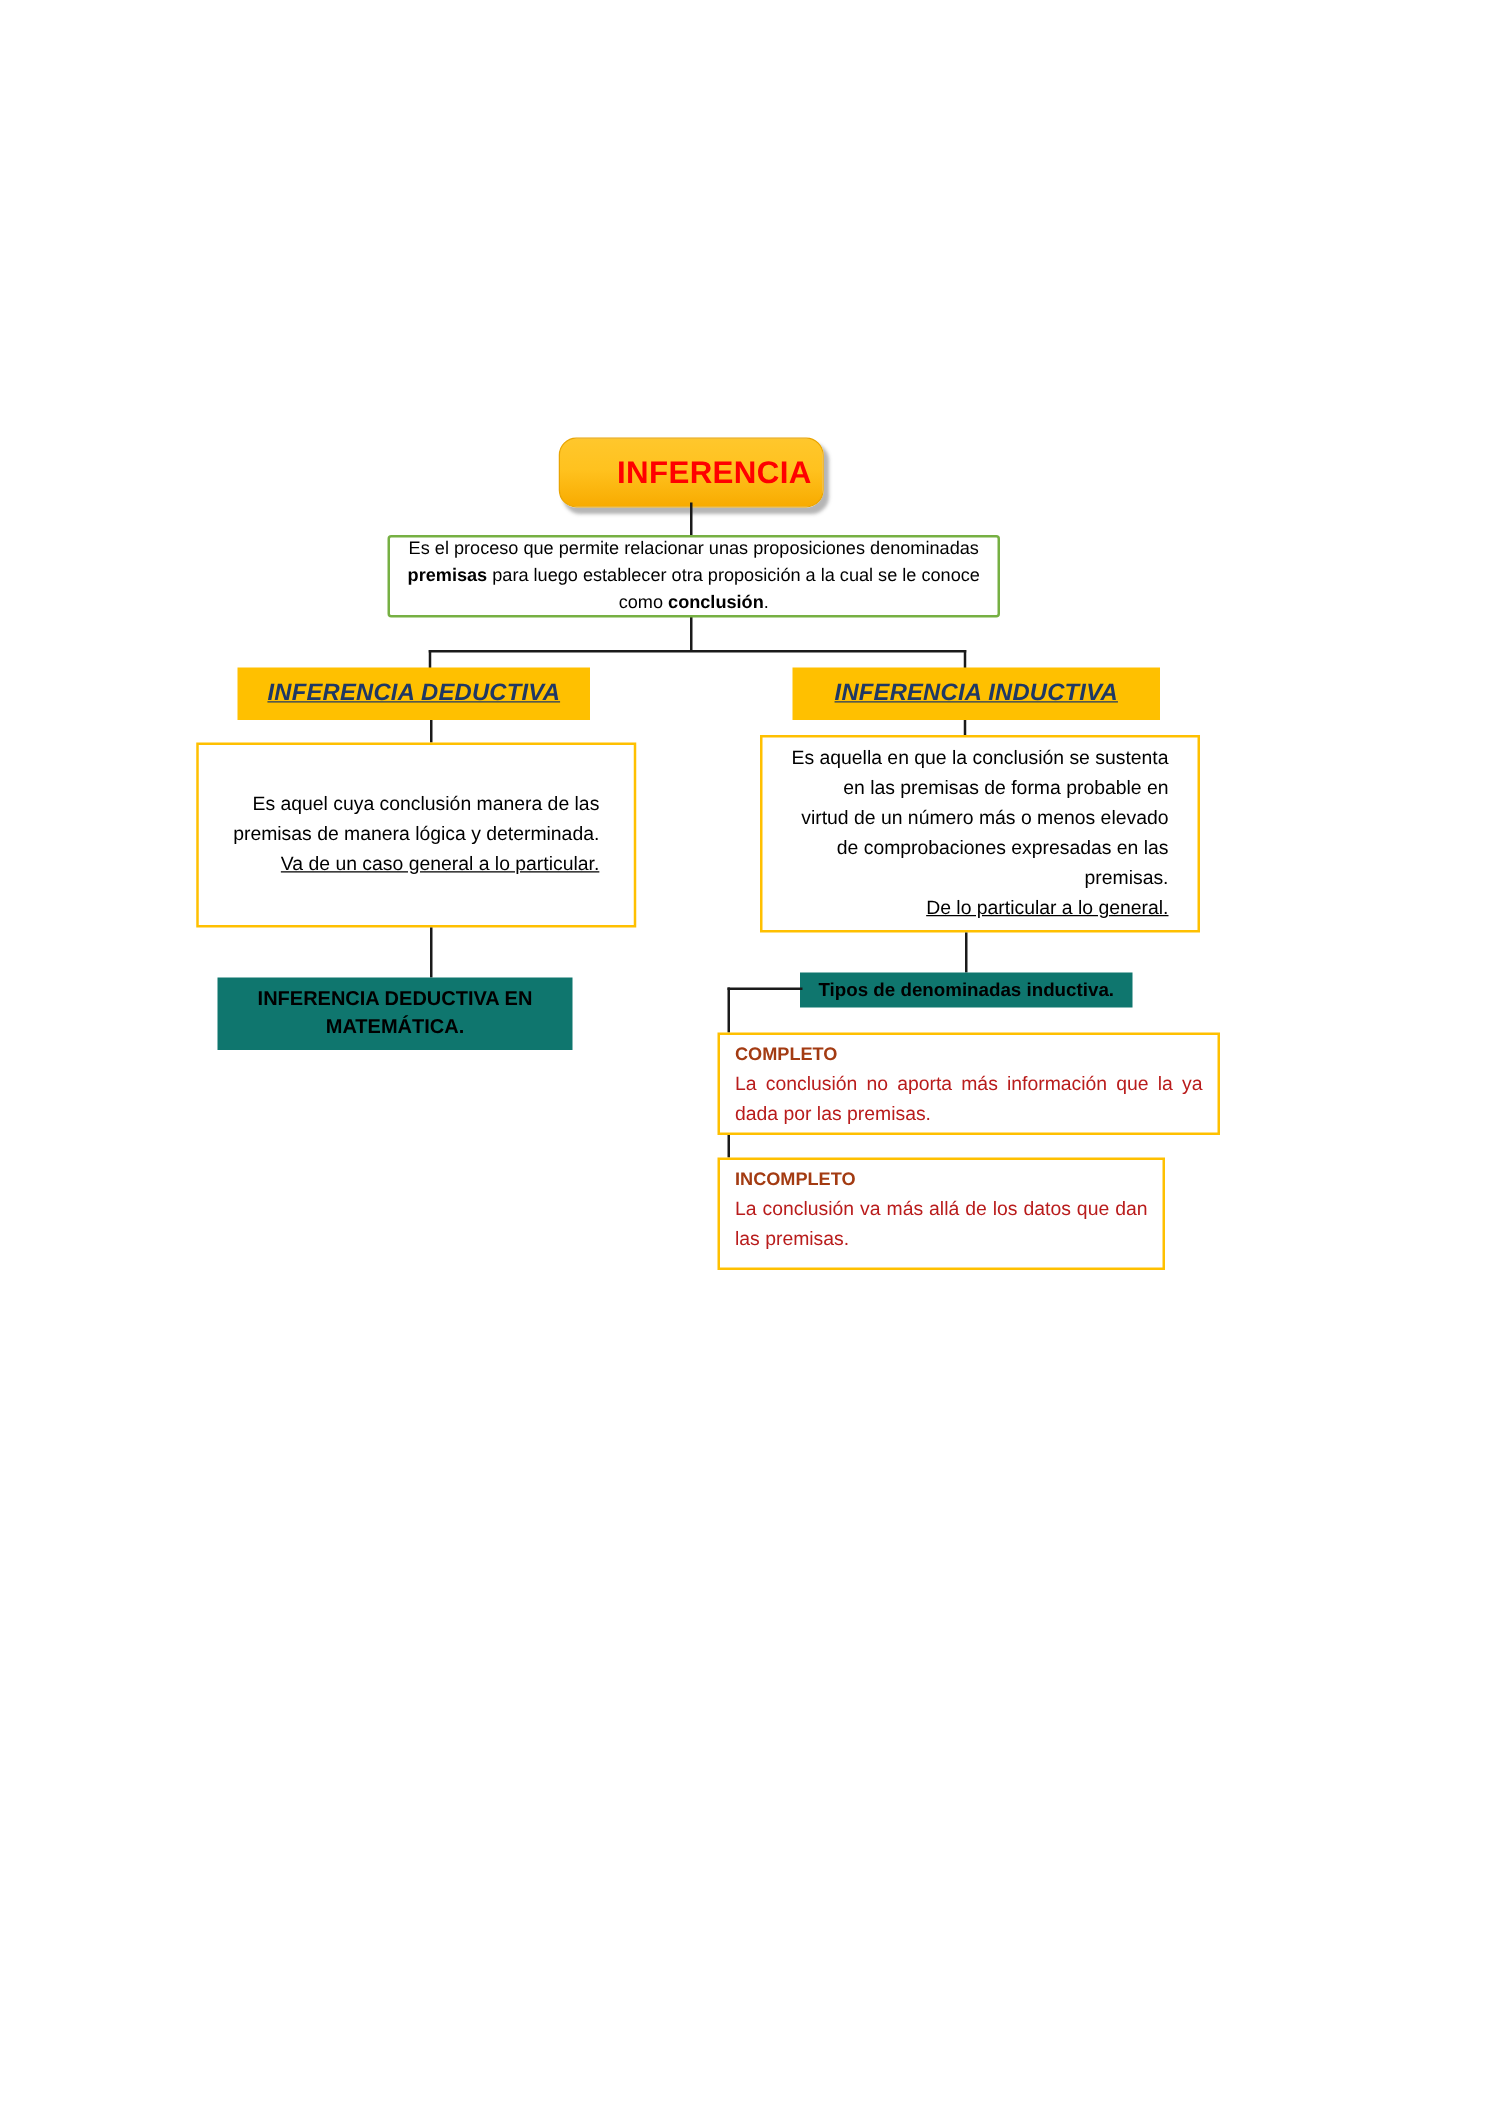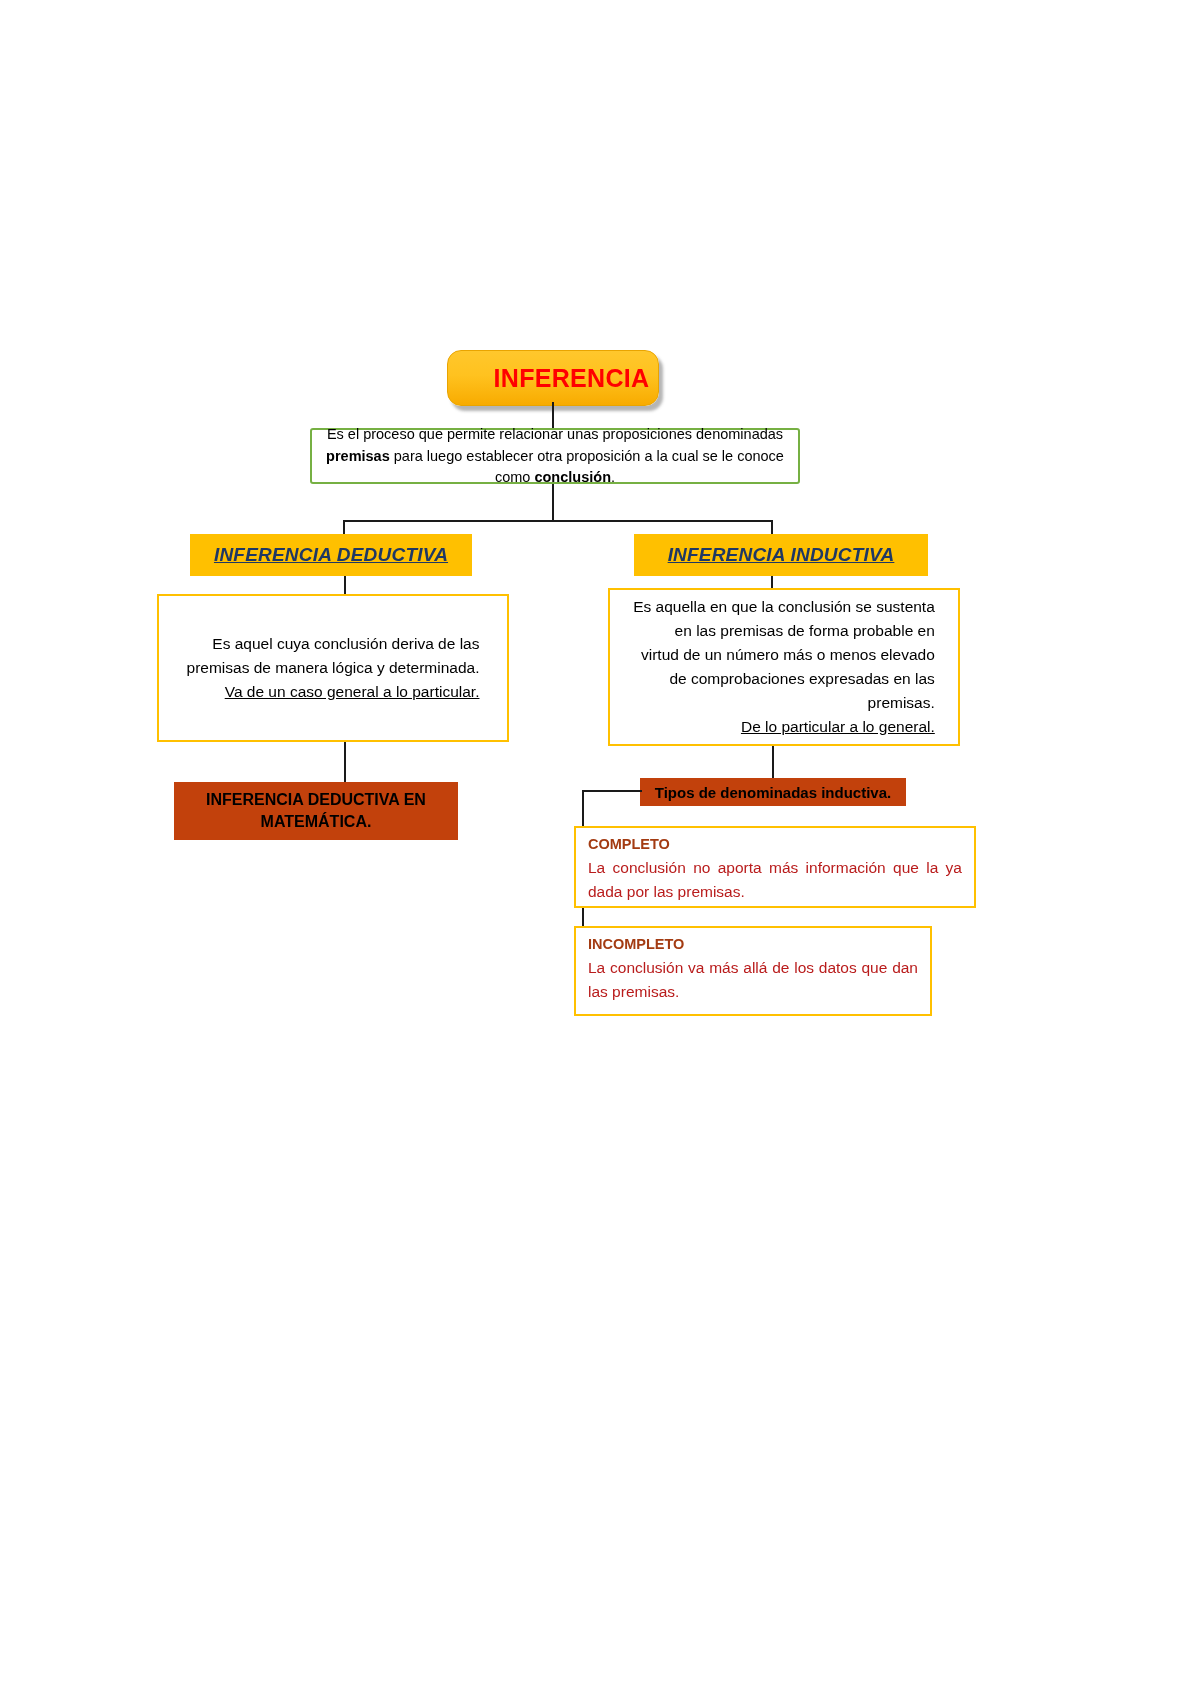--- a/index.html
+++ b/index.html
@@ -25,21 +25,21 @@
     display:flex; align-items:center; justify-content:center;padding-left:37px;
   }
   #root-node .txt{
     color:#ff0000; font-weight:bold; font-size:25px;
     font-family:"Liberation Sans", sans-serif;
     letter-spacing:.3px;
   }
 
   
   #definition-box{
-    left:310px; top:428px; width:490px; height:56px;
+    left:310px; top:428px; width:490px; height:66px;
     border:2px solid #76b043;
     background:#ffffff;
     border-radius:3px;
     display:flex; align-items:center; justify-content:center;
   }
   #definition-box .txt{
     font-family:"Liberation Sans", sans-serif;
     font-size:14.5px; color:#000; text-align:center; line-height:1.45;
     padding:0 10px;
   }
@@ -69,21 +69,21 @@
     font-family:"Liberation Sans", sans-serif;
     font-size:15.5px; color:#000; text-align:right; line-height:1.55;
     padding:4px 12px;
   }
   .obox .u{text-decoration:underline;}
   #desc-deductiva{left:157px; top:594px; width:352px; height:148px;}
   #desc-inductiva{left:608px; top:588px; width:352px; height:158px;}
 
   
   .solid{
-    background:#c2410c;
+    background:#0f766e;
     display:flex; align-items:center; justify-content:center;
   }
   .solid .txt{
     font-family:"Liberation Sans", sans-serif;
     font-weight:bold; font-size:16px; color:#000;
     text-align:center; line-height:1.4; padding:0 10px;
   }
   #mate-box{left:174px; top:782px; width:284px; height:58px;}
   #tipos-box{left:640px; top:778px; width:266px; height:28px;}
   #tipos-box .txt{font-size:15px;}
@@ -135,21 +135,21 @@
   <div class="conn vline" style="left:771px; top:520px; height:26px;"></div>
 
   <div class="node hdr" id="hdr-deductiva">
     <span class="txt">INFERENCIA DEDUCTIVA</span>
   </div>
 
   <div class="conn vline" style="left:344px; top:576px; height:20px;"></div>
 
   <div class="node obox" id="desc-deductiva">
     <span class="txt">
-      <span>Es aquel cuya conclusión deriva de las</span><br>
+      <span>Es aquel cuya conclusión manera de las</span><br>
       <span>premisas de manera lógica y determinada.</span><br>
       <span class="u">Va de un caso general a lo particular.</span>
     </span>
   </div>
 
   <div class="conn vline" style="left:344px; top:742px; height:40px;"></div>
 
   <div class="node solid" id="mate-box">
     <span class="txt">INFERENCIA DEDUCTIVA EN MATEMÁTICA.</span>
   </div>

